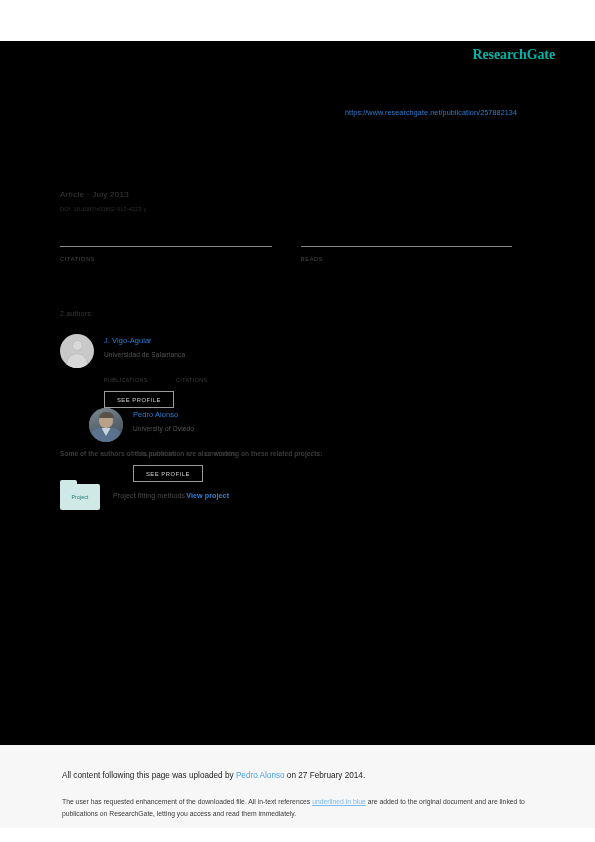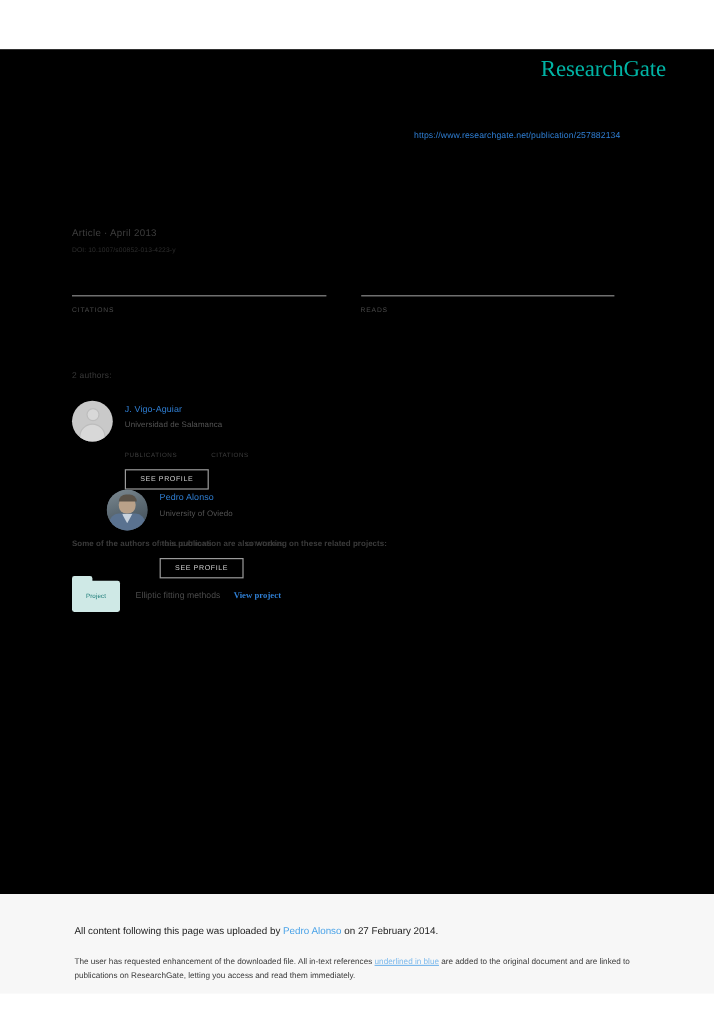--- a/index.html
+++ b/index.html
@@ -32,22 +32,22 @@
     height: 704px;
     background: #000000;
   }
 
   
   .rg-logo {
     position: absolute;
     right: 40px;
     top: 47px;
     font-family: "Liberation Serif", serif;
-    font-size: 19px;
-    font-weight: normal;
+    font-size: 14px;
+    font-weight: bold;
     color: #00b3a4;
     letter-spacing: -0.1px;
     white-space: nowrap;
     text-align: center;
   }
 
   
   .pub-url {
     position: absolute;
     left: 305px;
@@ -327,22 +327,21 @@
   .project-text {
     margin-left: 13px;
     font-size: 7.2px;
     color: #4a4a4a;
     letter-spacing: 0.05px;
     white-space: nowrap;
   }
   .project-link {
     color: #2f7fd4;
     font-weight: bold;
-    margin-left: 11px;
-    font-family: Liberation Serif, serif;
+    margin-left: 1px;
   }
 
   
   .footer {
     position: absolute;
     left: 0;
     top: 745px;
     width: 595px;
     height: 83px;
     background: #f7f7f7;
@@ -377,21 +376,21 @@
 
 <div class="top-strip"></div>
 
 <div class="dark-panel"></div>
 
 <div class="rg-logo">ResearchGate</div>
 
 <div class="pub-url">https://www.researchgate.net/publication/257882134</div>
 
 <div class="article-meta">
-  <div class="article-line">Article · April 2013</div>
+  <div class="article-line">Article · July 2013</div>
   <div class="doi-line">DOI: 10.1007/s00852-013-4223-y</div>
 </div>
 
 <div class="stats-row">
   <div class="stat-col">
     <div class="stat-rule"></div>
     <div class="stat-value"></div>
     <div class="stat-label">CITATIONS</div>
   </div>
   <div class="stat-col">
@@ -458,21 +457,21 @@
 <div class="projects-heading">Some of the authors of this publication are also working on these related projects:</div>
 
 <div class="project-row">
   <div class="project-folder">
     <div class="folder-tab"></div>
     <div class="folder-body">
       <span class="folder-label">Project</span>
     </div>
   </div>
   <div class="project-text">
-    <span>Elliptic fitting methods</span><span class="project-link">View project</span>
+    <span>Project fitting methods</span><span class="project-link">View project</span>
   </div>
 </div>
 
 <div class="footer">
   <div class="footer-upload">
     <span>All content following this page was uploaded by </span><span class="blue">Pedro Alonso</span><span> on 27 February 2014.</span>
   </div>
   <div class="footer-note">
     <span>The user has requested enhancement of the downloaded file. All in-text references </span><span class="blue-underline">underlined in blue</span><span> are added to the original document and are linked to publications on ResearchGate, letting you access and read them immediately.</span>
   </div>

